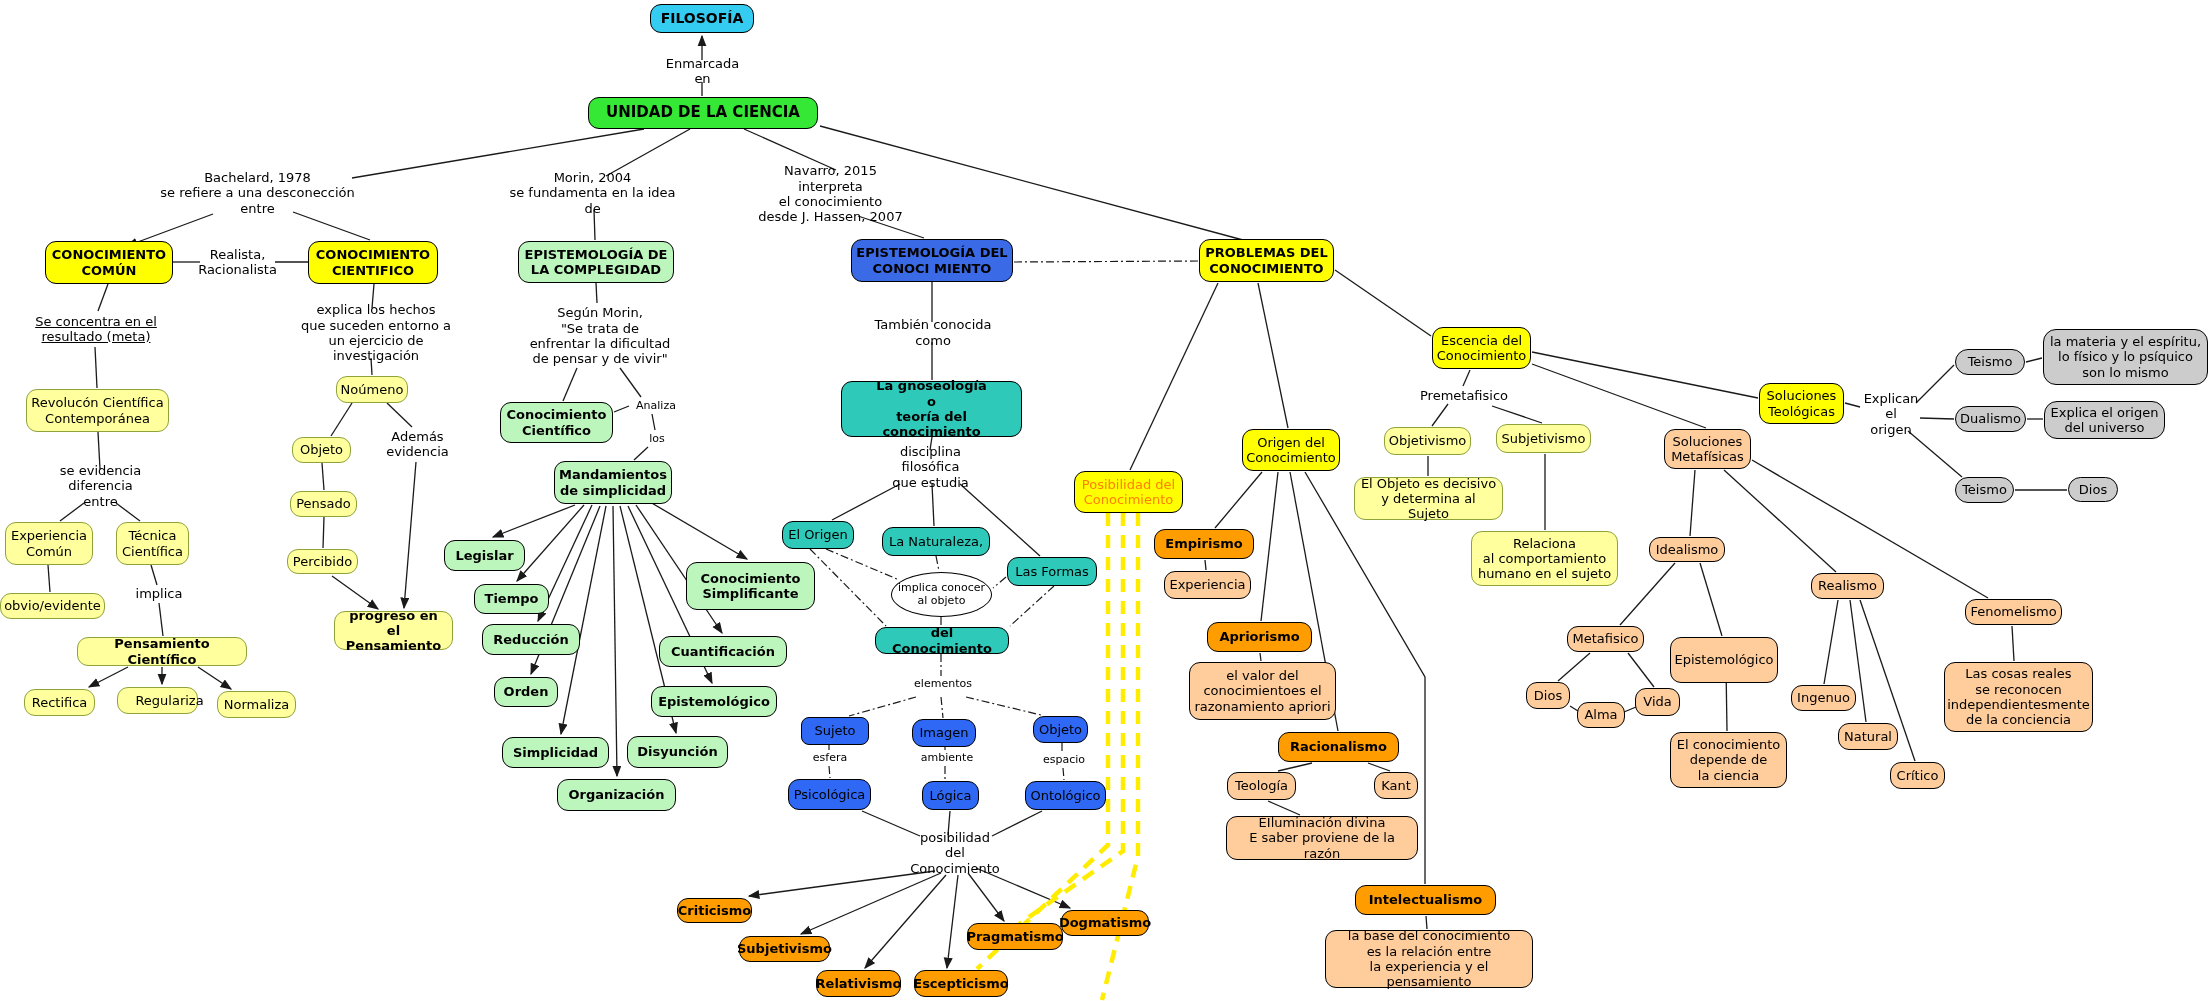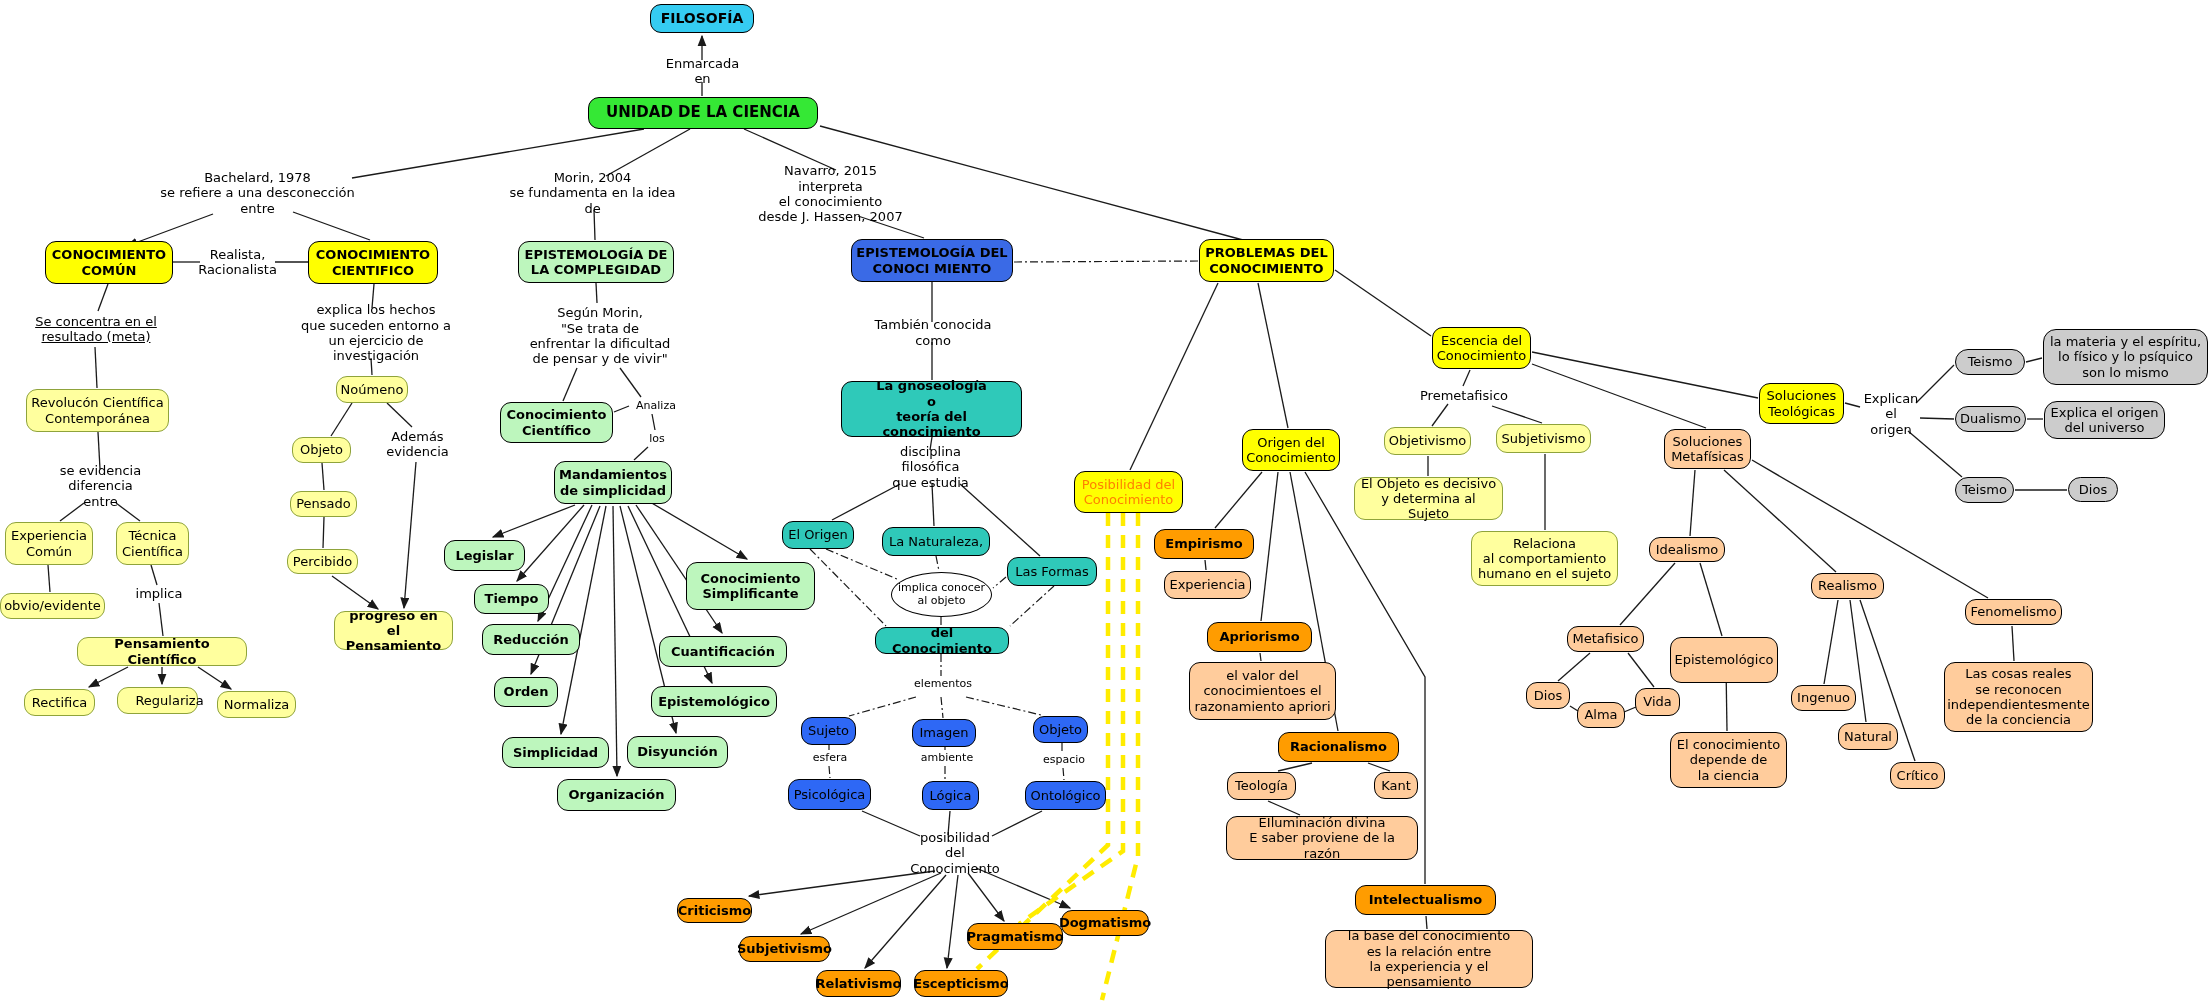--- a/index.html
+++ b/index.html
@@ -237,21 +237,21 @@
 teoría del conocimiento</div>
     <div class="node label" style="left: 868px; top: 451px; width: 125px; height: 32px;">disciplina filosófica
 que estudia</div>
     <div class="node c-teal" style="left: 782px; top: 521px; width: 72px; height: 28px;">El Origen</div>
     <div class="node c-teal" style="left: 882px; top: 527px; width: 108px; height: 29px;">La Naturaleza,</div>
     <div class="node ellipse sm" style="left: 891px; top: 572px; width: 101px; height: 45px;">implica conocer
 al objeto</div>
     <div class="node c-teal" style="left: 1007px; top: 557px; width: 90px; height: 29px;">Las Formas</div>
     <div class="node c-teal b" style="left: 875px; top: 627px; width: 134px; height: 27px;">del Conocimiento</div>
     <div class="node label sm" style="left: 915px; top: 677px; width: 56px; height: 15px;">elementos</div>
-    <div class="node c-blue" style="left: 801px; top: 717px; width: 55px; height: 28px;">Sujeto</div>
+    <div class="node c-blue" style="left: 801px; top: 717px; width: 68px; height: 28px; border-radius: 8px;">Sujeto</div>
     <div class="node c-blue" style="left: 912px; top: 719px; width: 64px; height: 28px;">Imagen</div>
     <div class="node c-blue" style="left: 1033px; top: 716px; width: 55px; height: 27px;">Objeto</div>
     <div class="node label sm" style="left: 812px; top: 751px; width: 36px; height: 14px;">esfera</div>
     <div class="node label sm" style="left: 923px; top: 751px; width: 48px; height: 14px;">ambiente</div>
     <div class="node label sm" style="left: 1044px; top: 753px; width: 40px; height: 14px;">espacio</div>
     <div class="node c-blue" style="left: 788px; top: 779px; width: 83px; height: 31px;">Psicológica</div>
     <div class="node c-blue" style="left: 922px; top: 781px; width: 57px; height: 29px;">Lógica</div>
     <div class="node c-blue" style="left: 1025px; top: 781px; width: 81px; height: 29px;">Ontológico</div>
     <div class="node label" style="left: 905px; top: 837px; width: 100px; height: 32px;">posibilidad del
 Conocimiento</div>

